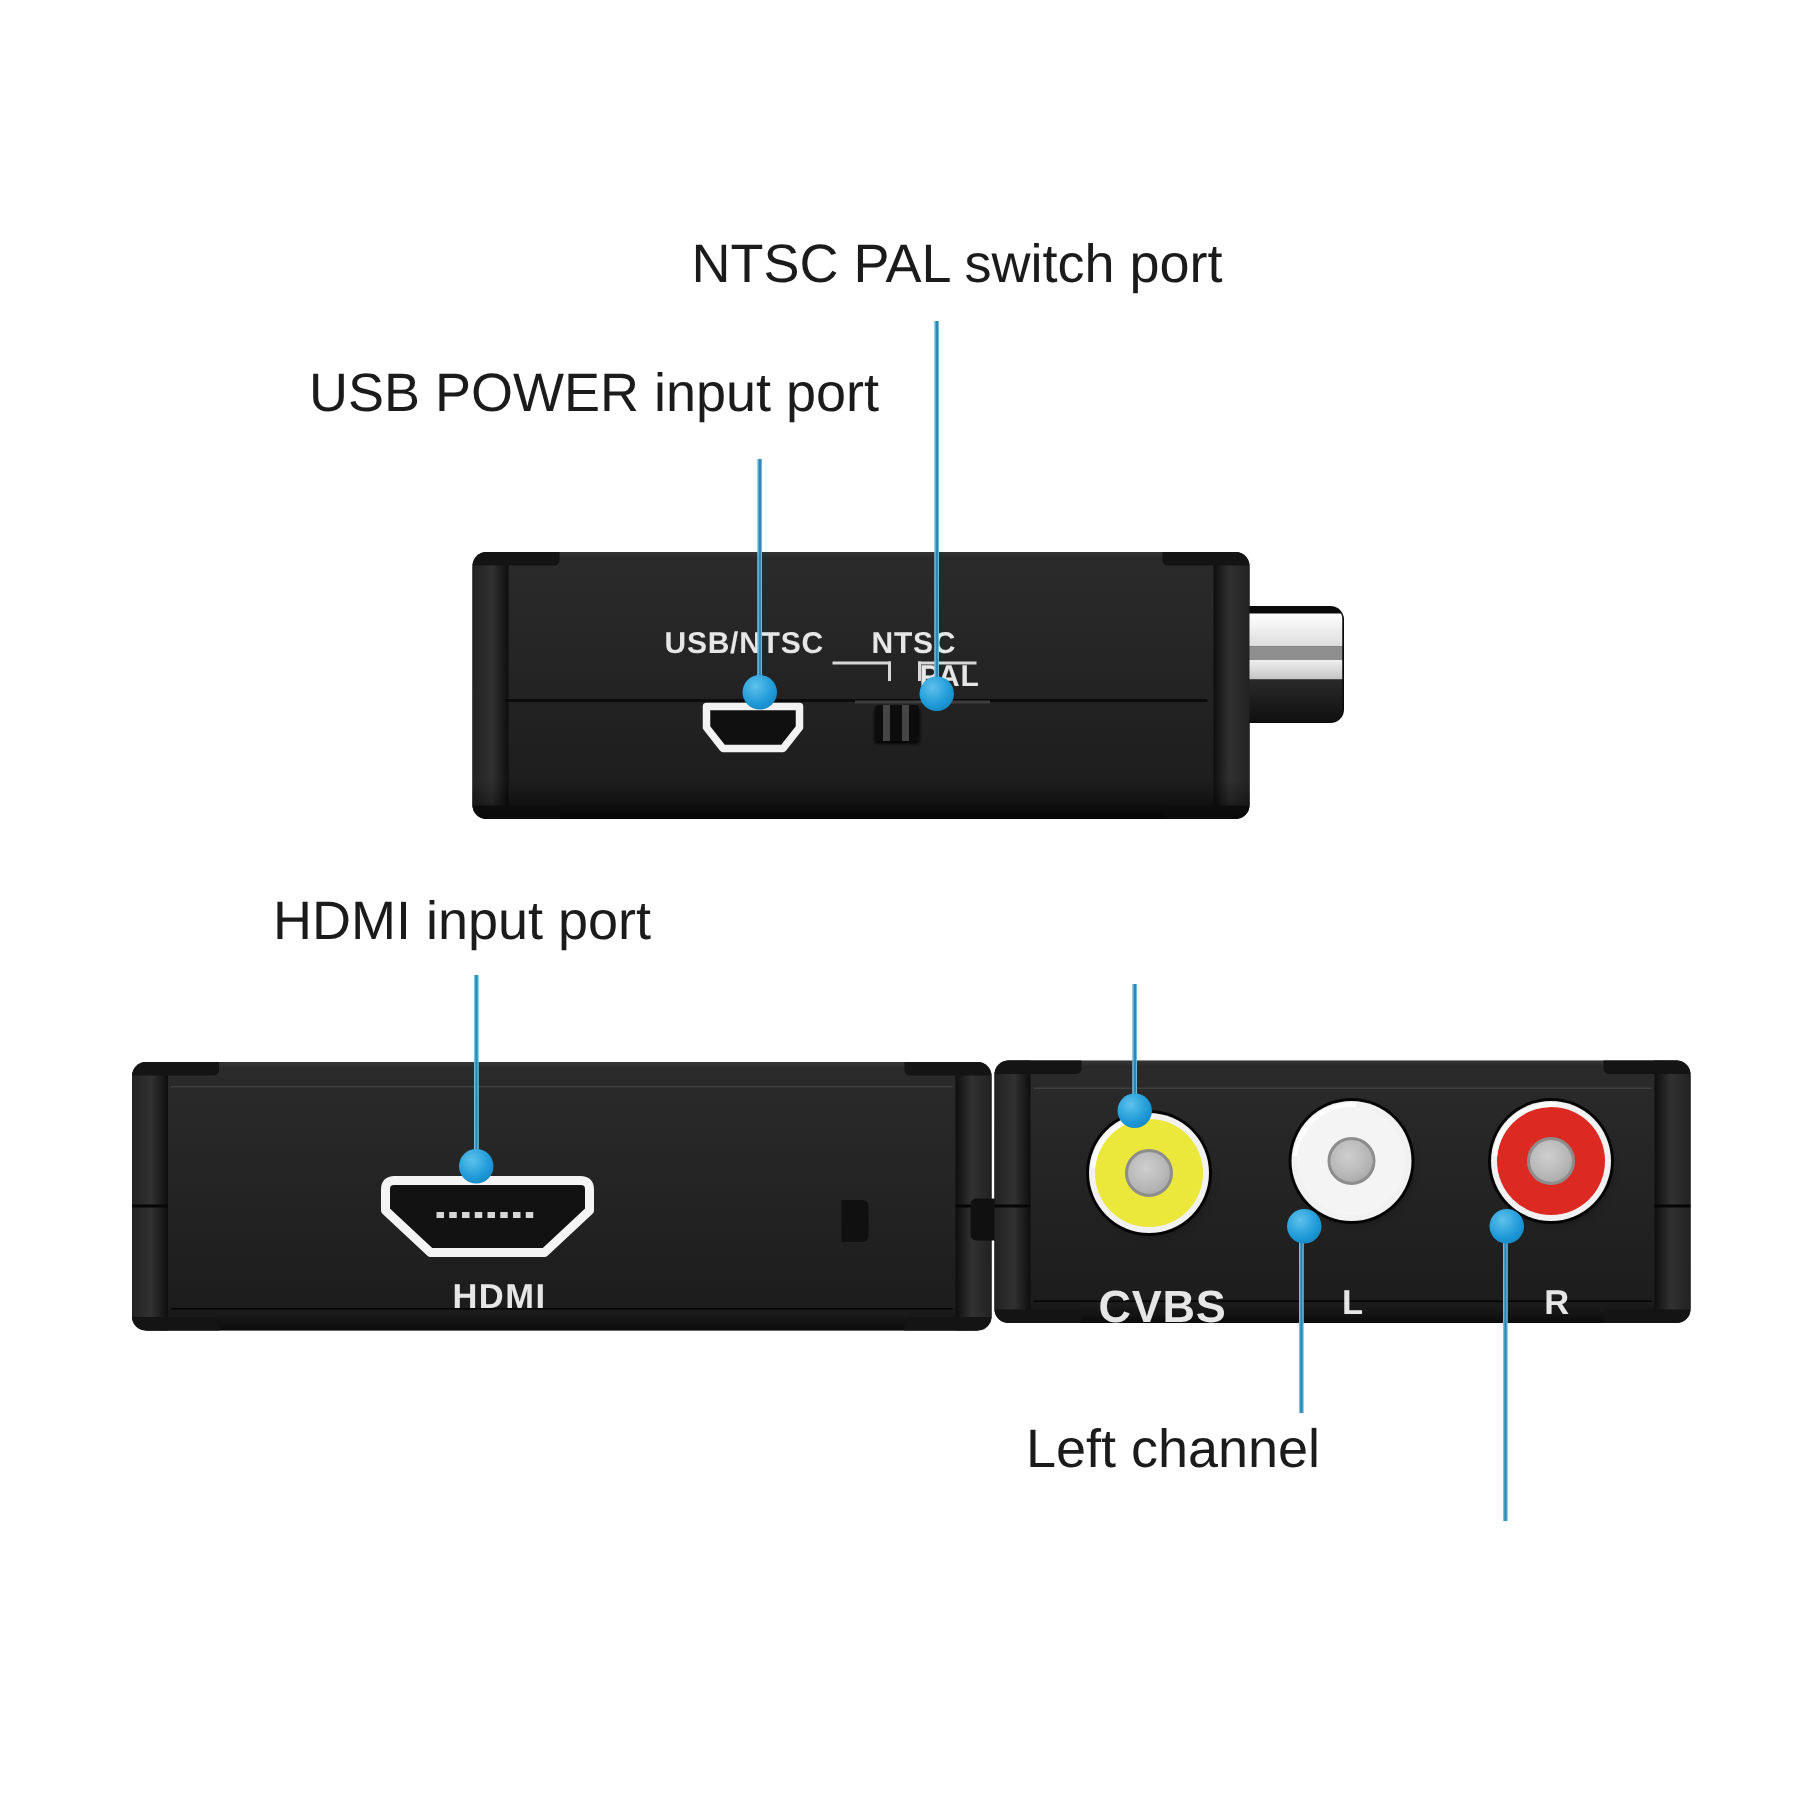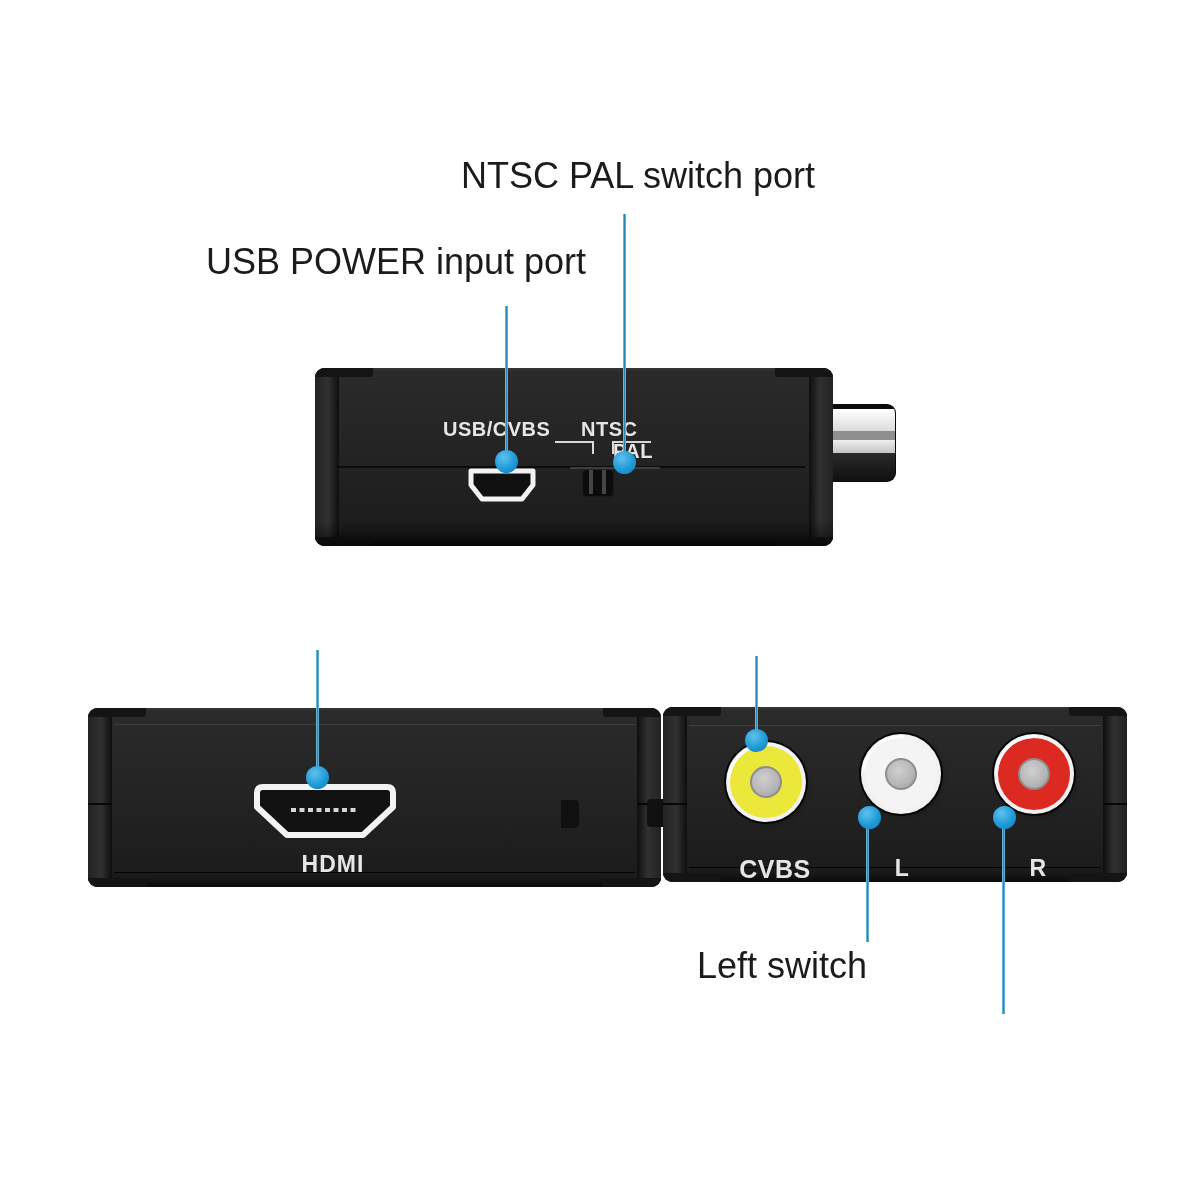--- a/index.html
+++ b/index.html
@@ -91,21 +91,22 @@
     border:3px solid transparent;border-top-color:rgba(255,255,255,.85);
     transform:rotate(-40deg);box-sizing:border-box;}
 </style>
 </head>
 <body>
 
 <div class="stage">
 
   <div class="ann-label" style="left:638px;top:158px;">NTSC PAL switch port</div>
   <div class="ann-label" style="left:376px;top:244px;margin-left:20px;">USB POWER input port</div>
-  <div class="ann-label" style="left:782px;top:948px;">Left switch</div>
+  <div class="ann-label" style="left:308px;top:596px;">HDMI input port</div>
+  <div class="ann-label" style="left:782px;top:948px;">Left channel</div>
 
   <div class="ann-line" style="left:623px;top:214px;height:248px;"></div>
   <div class="ann-line" style="left:505px;top:306px;height:155px;"></div>
   <div class="ann-line" style="left:316px;top:650px;height:128px;"></div>
   <div class="ann-line" style="left:755px;top:656px;height:84px;"></div>
   <div class="ann-line" style="left:866px;top:820px;height:122px;"></div>
   <div class="ann-line" style="left:1002px;top:820px;height:194px;"></div>
 
   <div class="ann-dot" style="left:495px;top:450px;"></div>
   <div class="ann-dot" style="left:613px;top:451px;"></div>
@@ -117,21 +118,21 @@
   <div class="device" id="device-top">
     <div class="facet left"></div>
     <div class="facet right"></div>
     <div class="corner-tab tl"></div>
     <div class="corner-tab tr"></div>
     <div class="corner-tab bl"></div>
     <div class="corner-tab br"></div>
     <div class="seam"></div>
     <div class="bottom-shade"></div>
 
-    <span class="port-label" style="left:128px;top:50px;">USB/CVBS</span>
+    <span class="port-label" style="left:128px;top:50px;">USB/NTSC</span>
     <span class="port-label" style="left:247px;top:50px;margin-left:19px;">NTSC</span>
     <span class="port-label" style="left:298px;top:50px;margin-top:22px;">PAL</span>
 
     <div class="bracket" id="bracket-ntsc"></div>
     <div class="bracket" id="bracket-pal"></div>
 
     <div id="mini-usb-port">
       <svg width="70" height="34" viewBox="0 0 70 34">
         <path d="M4,3 H66 V17 L55,31 H15 L4,17 Z" fill="#101010" stroke="#f2f2f2" stroke-width="5" stroke-linejoin="round"></path>
       </svg>
@@ -193,18 +194,18 @@
     </div>
     <div class="rca-jack" style="left: 202px; top: 31px; background-color: rgb(244, 244, 244);">
       <div class="shine"></div>
       <div class="post"></div>
     </div>
     <div class="rca-jack" style="left: 335px; top: 31px; background-color: rgb(220, 42, 34);">
       <div class="shine"></div>
       <div class="post"></div>
     </div>
 
-    <span class="port-label" style="left:112px;top:148px;transform:translateX(-50%);font-size:25px;">CVBS</span>
+    <span class="port-label" style="left:112px;top:148px;transform:translateX(-50%);font-size:30px;">CVBS</span>
     <span class="port-label" style="left:239px;top:148px;transform:translateX(-50%);font-size:23px;">L</span>
     <span class="port-label" style="left:375px;top:148px;transform:translateX(-50%);font-size:23px;">R</span>
   </div>
 
 </div>
 
 </body></html>

